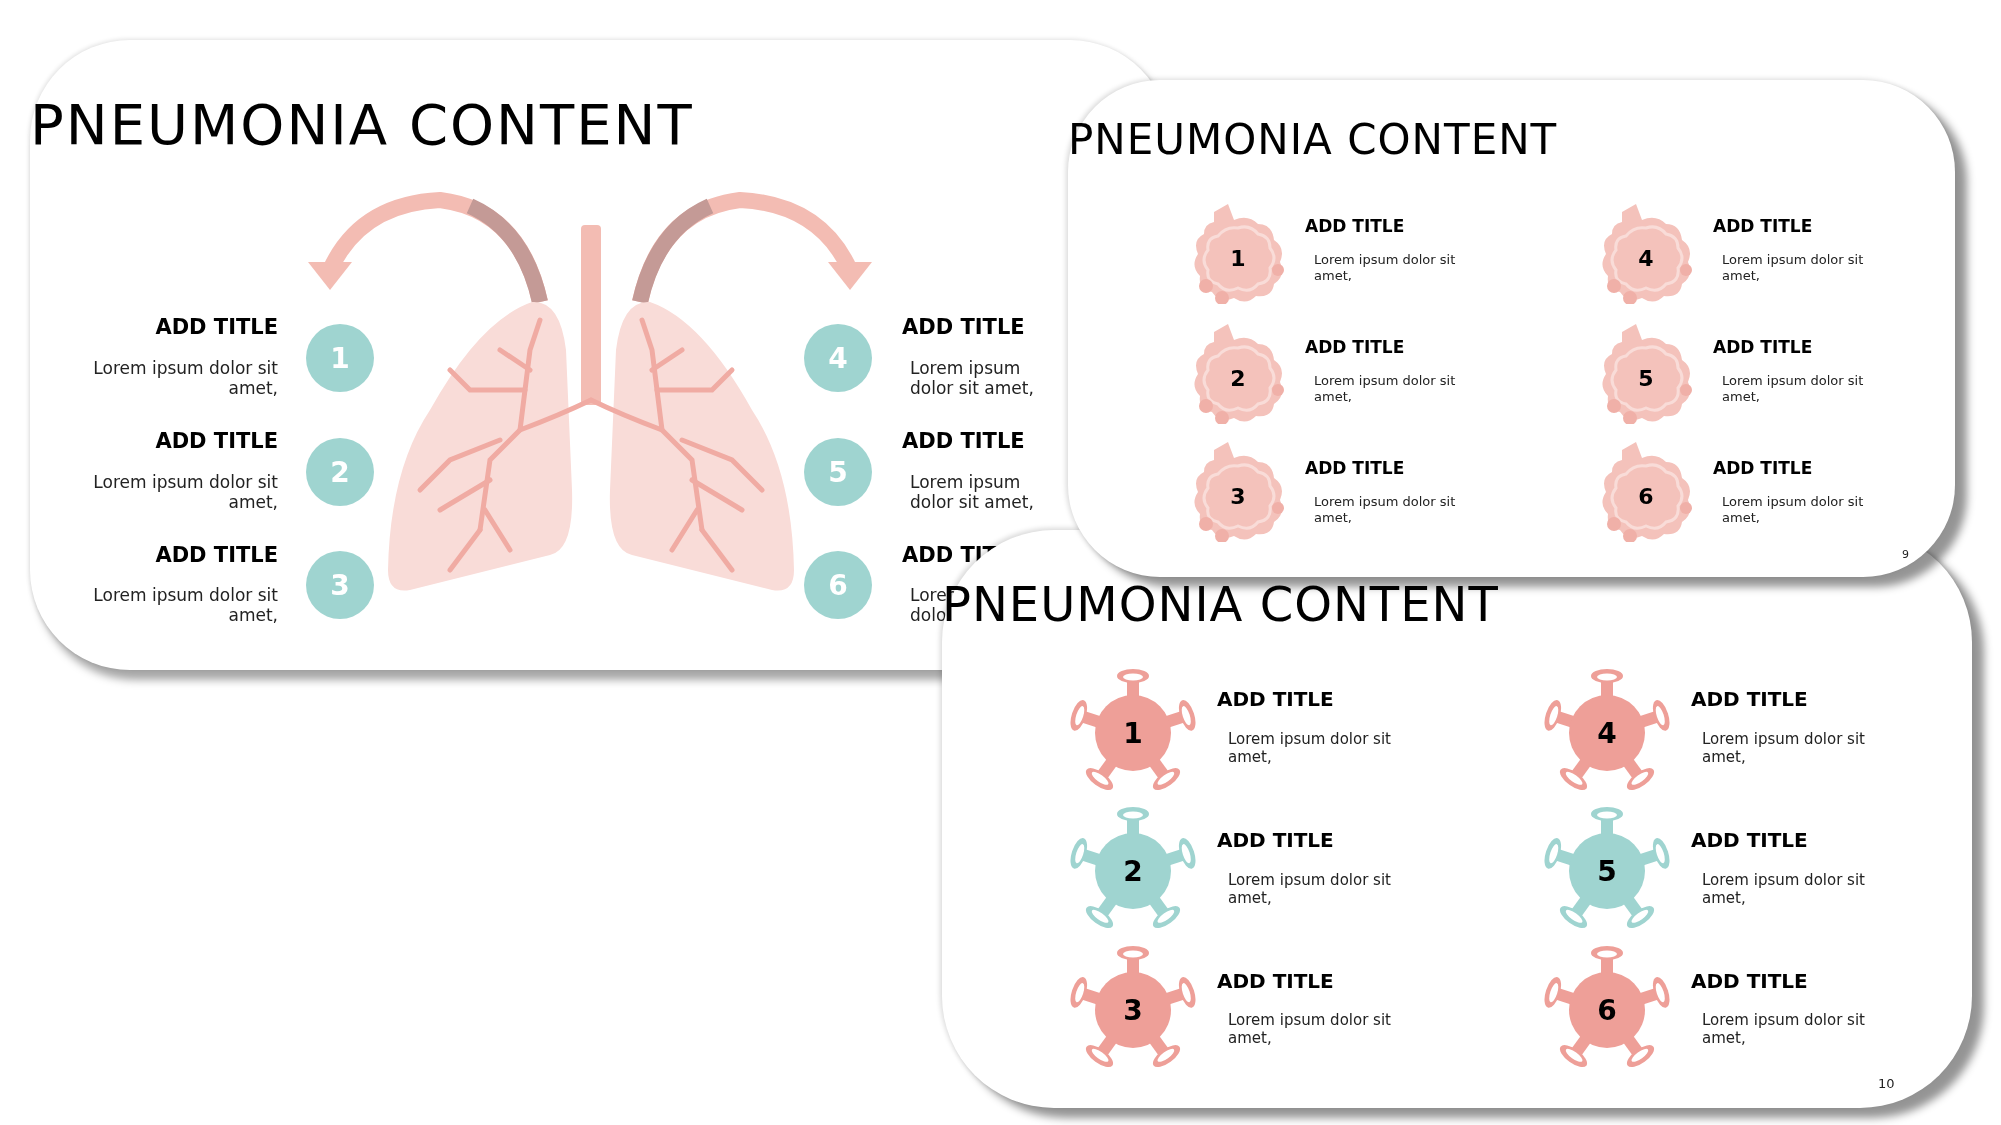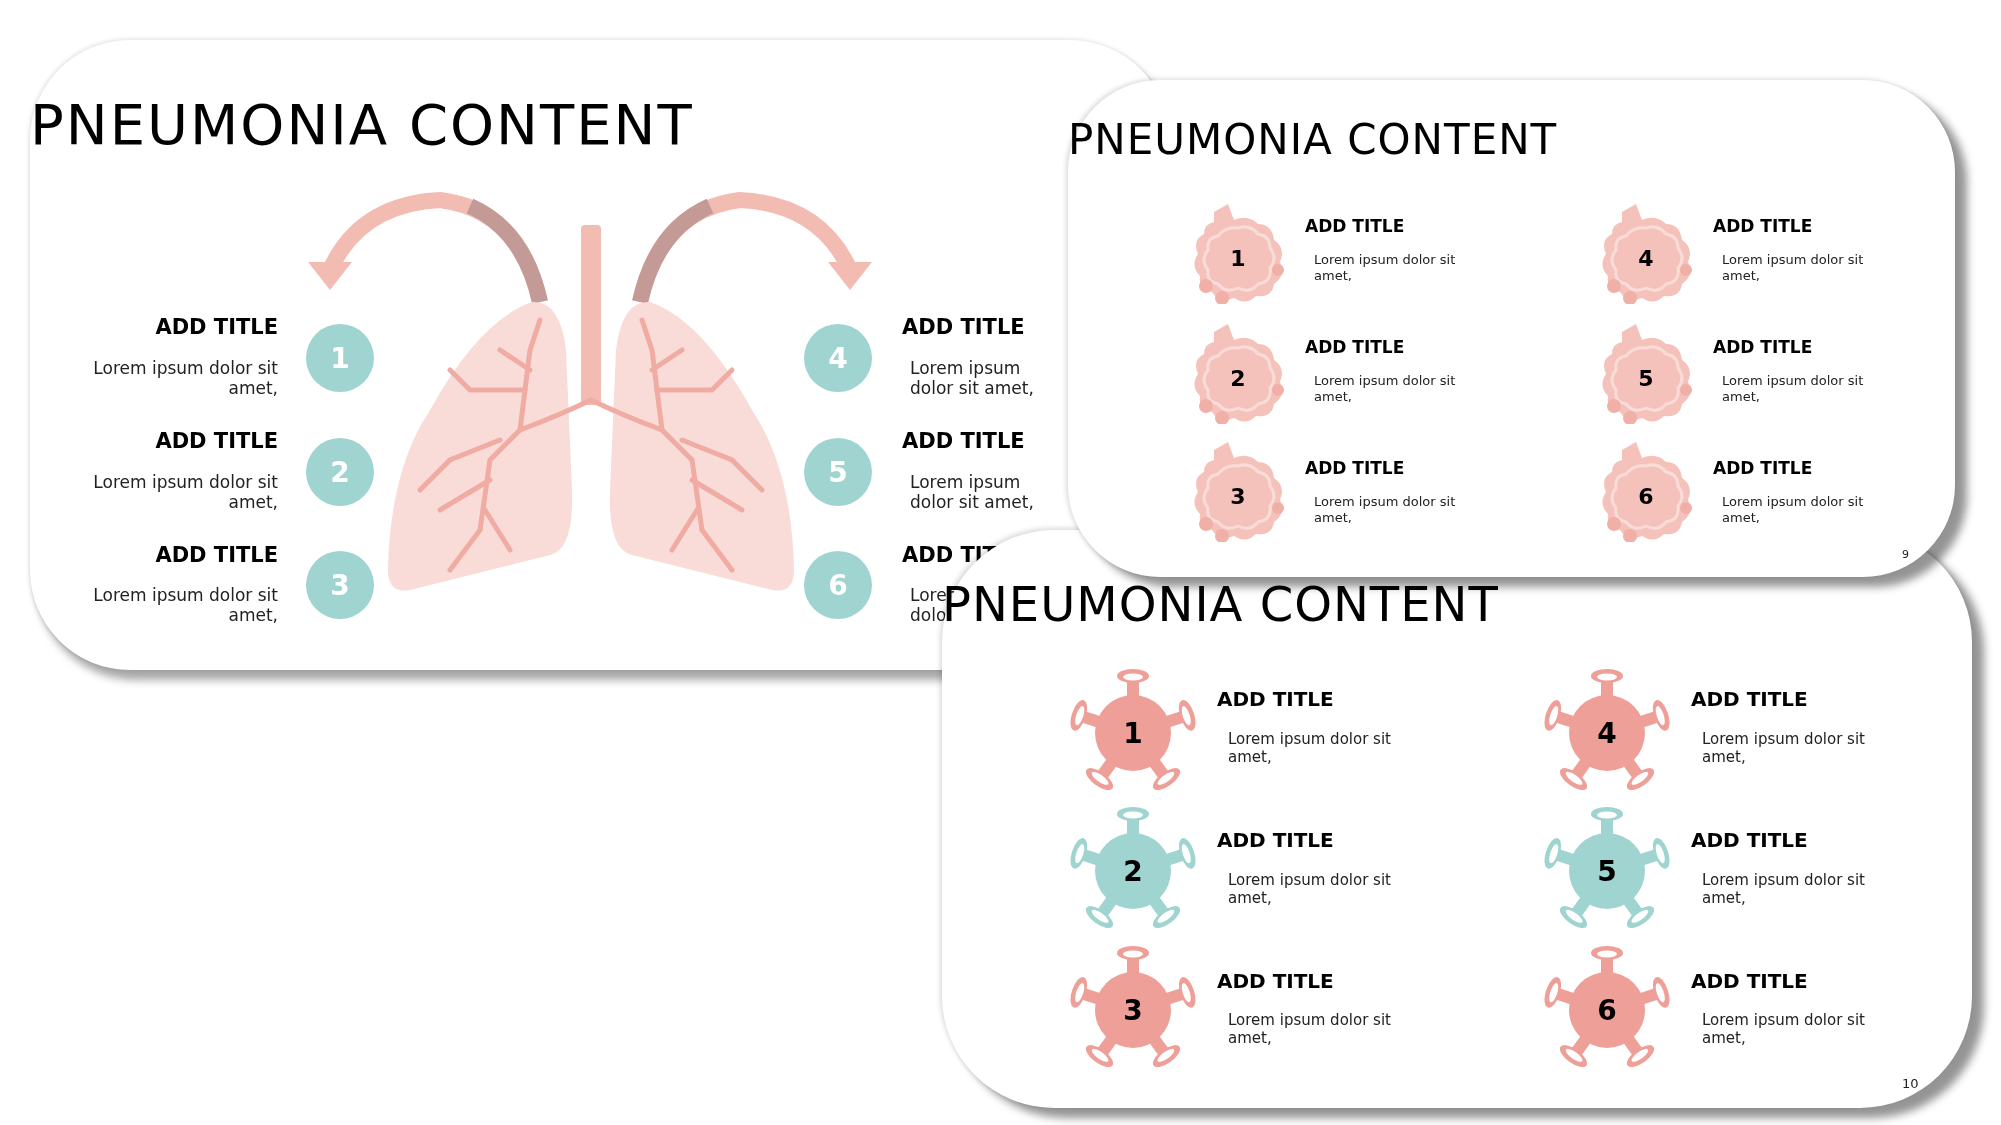--- a/index.html
+++ b/index.html
@@ -251,14 +251,14 @@
   </div>
   <div>
     <svg class="virus" style="left:600px;top:415px;fill:#ee9f98;" viewBox="0 0 130 130">
         <use href="#virus-shape"></use>
       </svg>
     <div class="virus-num" style="left:600px;top:415px;">6</div>
     <div class="item-title" style="left:749px;top:439px;">ADD TITLE</div>
     <div class="item-text" style="left:760px;top:481px;">Lorem ipsum dolor sit amet,</div>
   </div>
 
-  <div class="page-num" style="left:960px;top:546px;">10</div>
+  <div class="page-num" style="left:936px;top:546px;">10</div>
 </div>
 
 </body></html>

